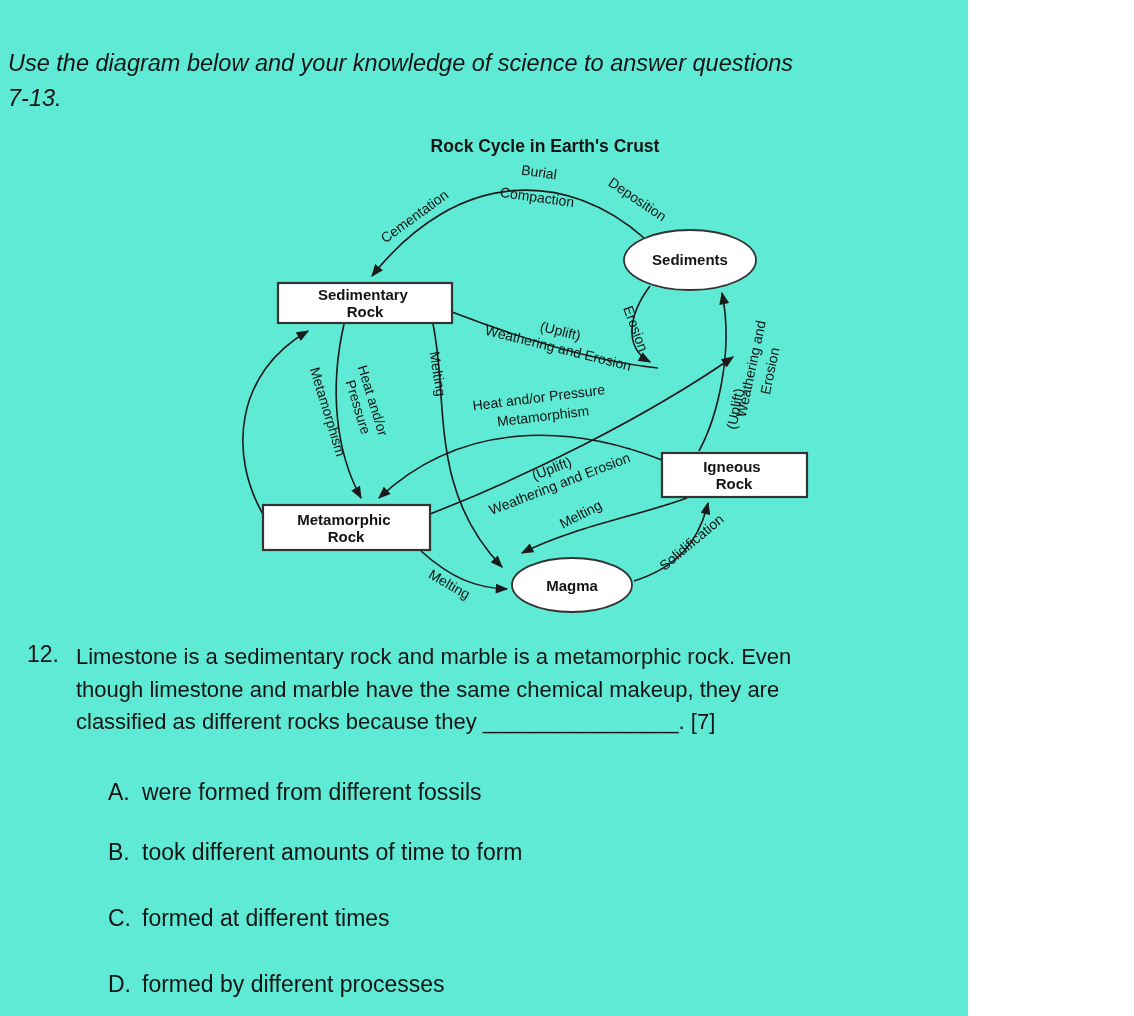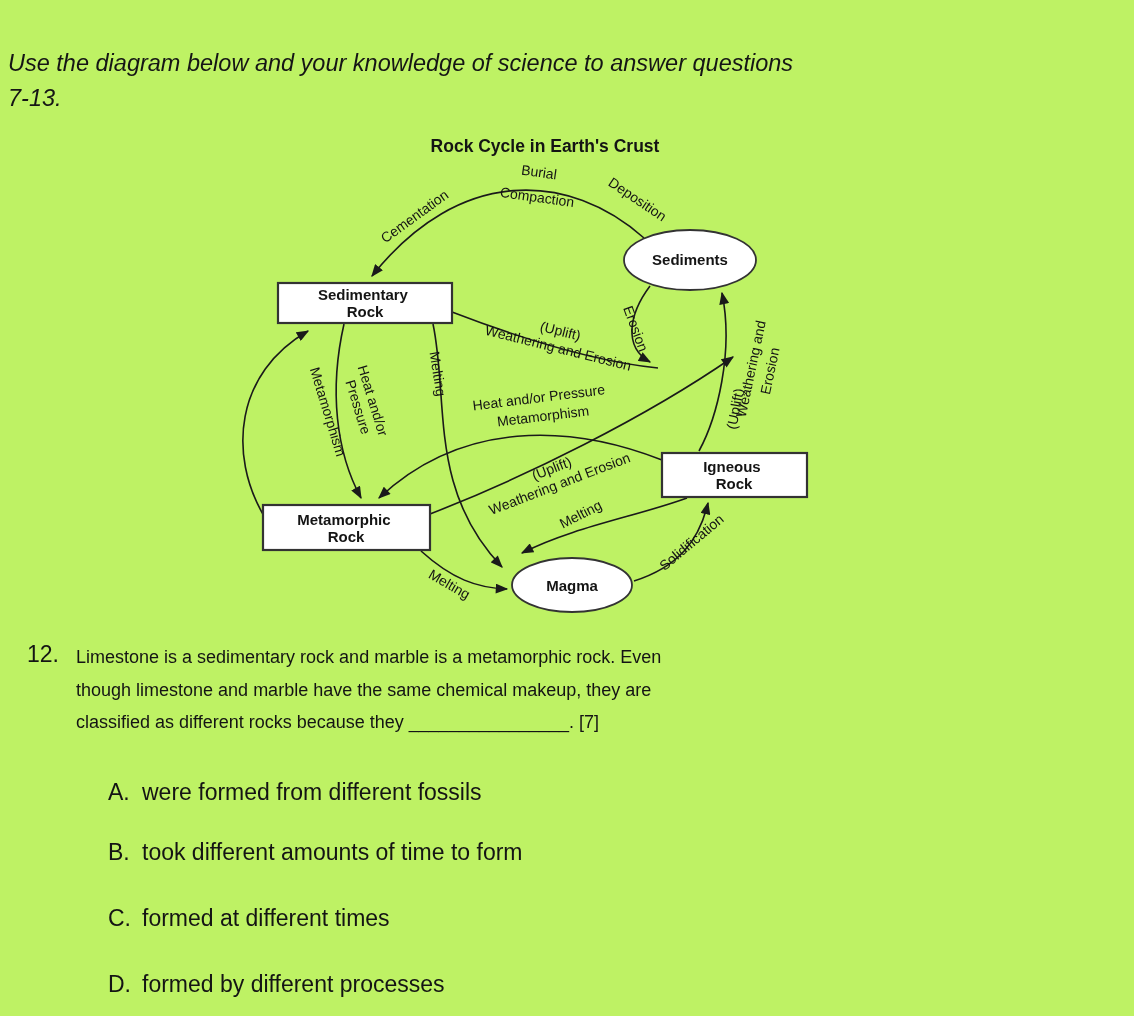--- a/index.html
+++ b/index.html
@@ -1,36 +1,36 @@
 <!DOCTYPE html>
 <html><head>
 <meta charset="utf-8">
 <style>
   html,body{margin:0;padding:0;background:#ffffff;}
   .page{
     position:relative;
-    width:1134px;height:1016px;
-    background:#bef264;
+    width:968px;height:1016px;
+    background:#5eead4;
     font-family:"Liberation Sans", sans-serif;
     color:#111;
     overflow:hidden;
   }
   .intro{
     position:absolute;left:8px;top:46px;
     font-style:italic;font-size:23.5px;line-height:35px;
     color:#151515;
   }
   .diagram-svg{position:absolute;left:215px;top:130px;}
   .q-number{
     position:absolute;left:27px;top:641px;
     font-size:23px;color:#141414;
   }
   .q-body{
     position:absolute;left:76px;top:641px;width:960px;
-    font-size:18px;line-height:32.5px;color:#141414;
+    font-size:22px;line-height:32.5px;color:#141414;
   }
   .choice{
     position:absolute;left:108px;
     font-size:23px;color:#141414;
   }
   .choice .c-label{display:inline-block;min-width:34px;}
   .choice-a{top:779px;}
   .choice-b{top:839px;}
   .choice-c{top:905px;}
   .choice-d{top:971px;}

